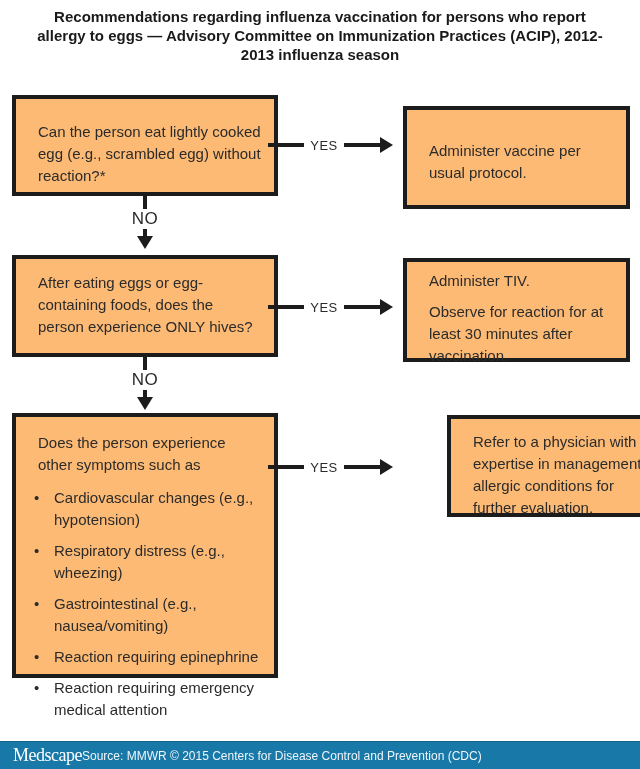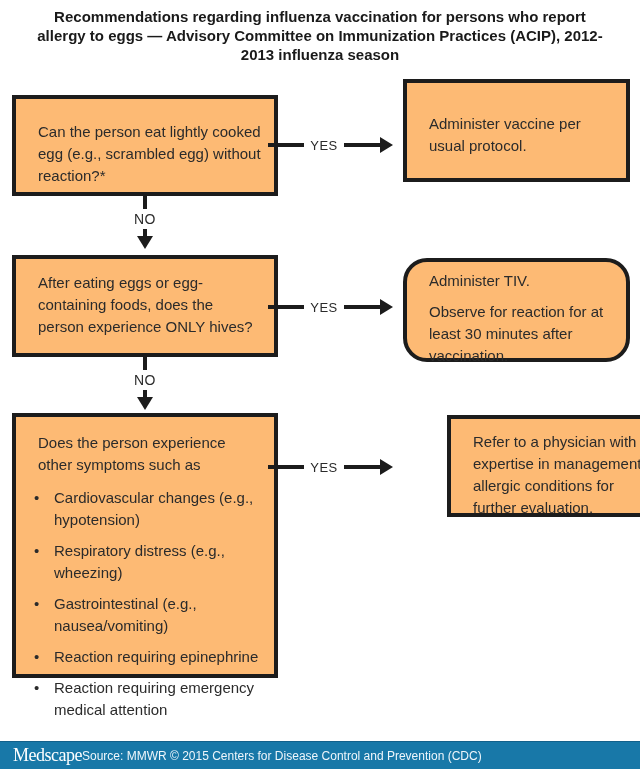--- a/index.html
+++ b/index.html
@@ -21,23 +21,23 @@
     position:absolute;
     border:4px solid #1c1c1c;
     background:#fdba74;
     box-sizing:border-box;
     font-size:15px;line-height:22px;
   }
   .box p{margin:0;}
   .qbox{left:12px;width:266px;padding:16px 12px 0 22px;}
   .abox{left:403px;width:227px;padding:14px 10px 0 22px;}
   #q1{top:95px;height:101px;padding-top:22px;}
-  #a1{top:79px;height:103px;padding-top:30px;}
+  #a1{top:106px;height:103px;padding-top:30px;}
   #q2{top:255px;height:102px;padding-top:13px;}
-  #a2{top:258px;height:104px;padding-top:8px;border-radius:24px;}
+  #a2{top:258px;height:104px;padding-top:8px;}
   #q3{top:413px;height:265px;padding-top:15px;}
   #a3{top:415px;height:102px;padding-top:12px;margin-left:44px;}
   #a2 p + p{margin-top:9px;}
   .bullets{list-style:none;margin:11px 0 0 0;padding:0;}
   .bullets li{
     display:flex;margin-top:9px;
   }
   .bullets li:first-child{margin-top:0;}
   .bullet-glyph{
     width:20px;flex:0 0 20px;margin-left:-4px;
@@ -59,21 +59,21 @@
     border-bottom:8px solid transparent;
   }
   #yes1{top:131px;} #yes2{top:293px;} #yes3{top:453px;}
   
   .no-arrow{
     position:absolute;left:113px;width:64px;
     display:flex;flex-direction:column;align-items:center;
   }
   .no-arrow .vline{width:4px;background:#1c1c1c;}
   .no-arrow .lbl{
-    font-size:14px;letter-spacing:0.5px;color:#2b2b2b;line-height:20px;
+    font-size:17px;letter-spacing:0.5px;color:#2b2b2b;line-height:20px;
   }
   .arrow-down{
     width:0;height:0;
     border-top:13px solid #1c1c1c;
     border-left:8px solid transparent;
     border-right:8px solid transparent;
   }
   #no1{top:196px;height:59px;}
   #no2{top:357px;height:56px;}
   .no-arrow .v1{height:13px;}

